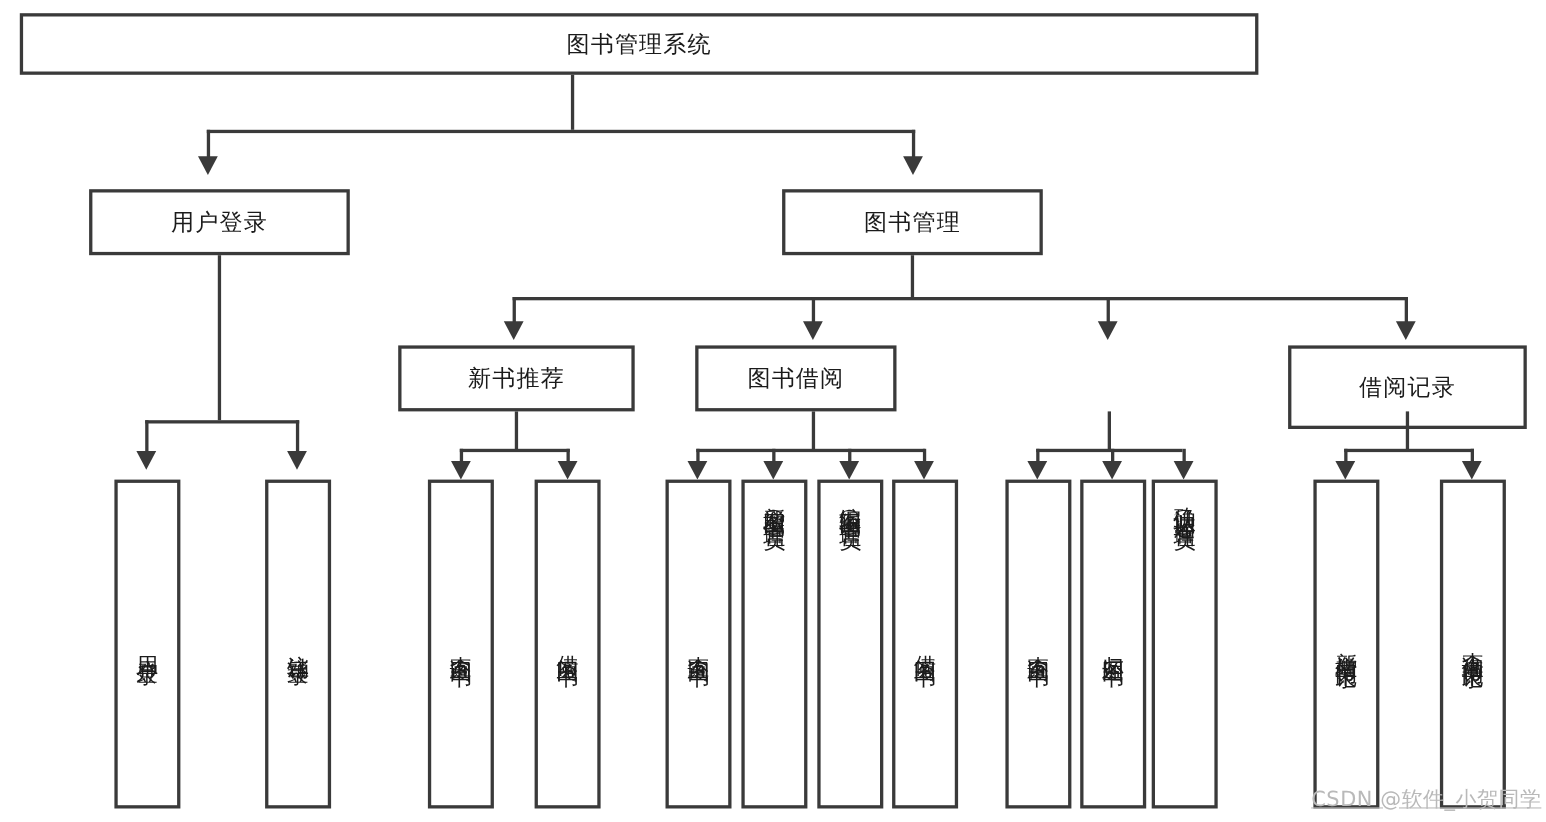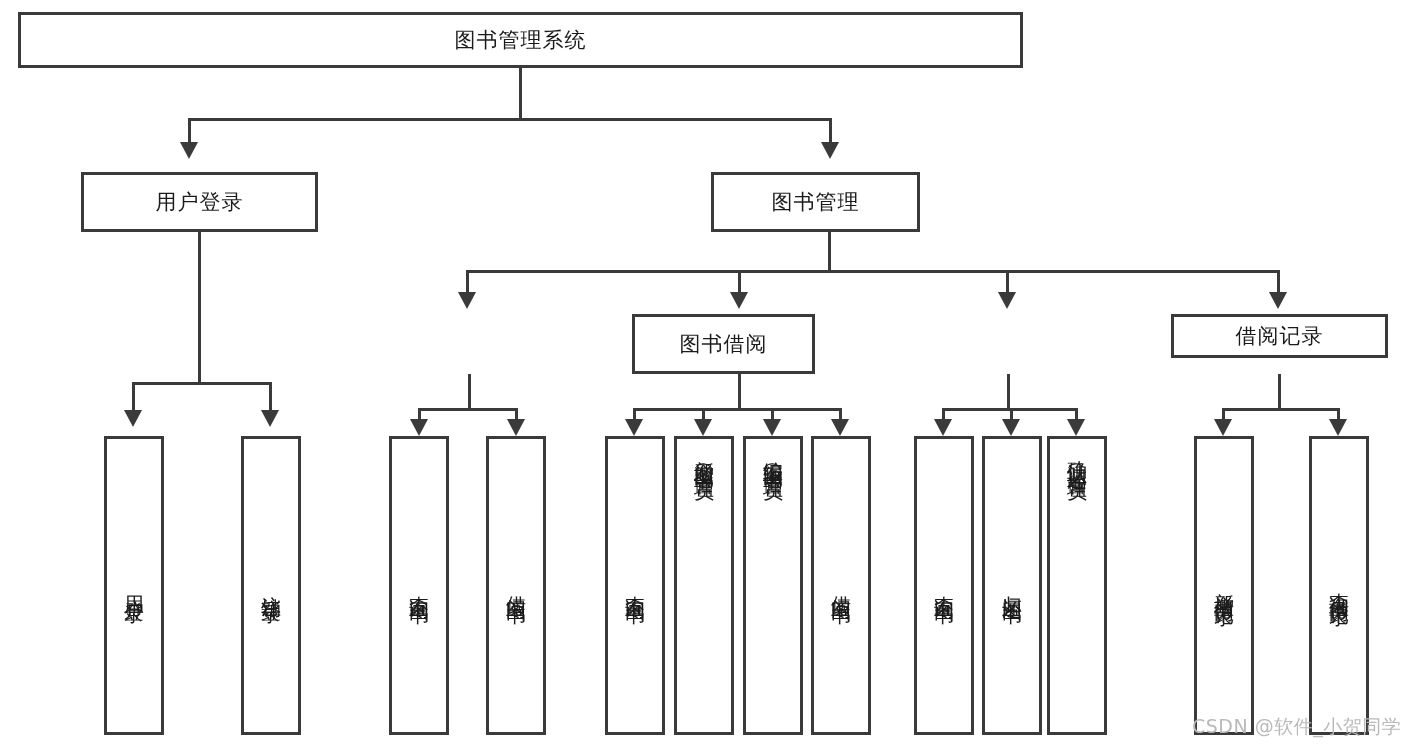--- a/index.html
+++ b/index.html
@@ -76,36 +76,36 @@
     color: #b9b9b9;
     white-space: nowrap;
     letter-spacing: 0.5px;
   }
 </style>
 </head>
 <body>
 
 <div id="canvas">
 
-  <div class="node horiz" style="left:18px; top:12px; width:1005px; height:56px;">
+  <div class="node horiz" style="left:18px; top:12px; width:1126px; height:56px;">
     <span>图书管理系统</span>
   </div>
 
   <div class="vline" style="left:519px; top:68px; height:50px;"></div>
 
   <div class="hline" style="left:188px; top:118px; width:644px;"></div>
   <div class="vline" style="left:188px; top:118px; height:29px;"></div>
   <div class="arrow" style="left:180px; top:142px;"></div>
   <div class="vline" style="left:829px; top:118px; height:29px;"></div>
   <div class="arrow" style="left:821px; top:142px;"></div>
 
   <div class="node horiz" style="left:81px; top:172px; width:237px; height:60px;">
     <span>用户登录</span>
   </div>
-  <div class="node horiz" style="left:711px; top:172px; width:209px; height:60px;">
+  <div class="node horiz" style="left:711px; top:172px; width:237px; height:60px;">
     <span>图书管理</span>
   </div>
 
   <div class="vline" style="left:198px; top:232px; height:150px;"></div>
   <div class="hline" style="left:132px; top:382px; width:140px;"></div>
   <div class="vline" style="left:132px; top:382px; height:31px;"></div>
   <div class="arrow" style="left:124px; top:410px;"></div>
   <div class="vline" style="left:269px; top:382px; height:31px;"></div>
   <div class="arrow" style="left:261px; top:410px;"></div>
 
@@ -113,24 +113,27 @@
   <div class="hline" style="left:466px; top:270px; width:812px;"></div>
   <div class="vline" style="left:466px; top:270px; height:26px;"></div>
   <div class="arrow" style="left:458px; top:292px;"></div>
   <div class="vline" style="left:738px; top:270px; height:26px;"></div>
   <div class="arrow" style="left:730px; top:292px;"></div>
   <div class="vline" style="left:1006px; top:270px; height:26px;"></div>
   <div class="arrow" style="left:998px; top:292px;"></div>
   <div class="vline" style="left:1277px; top:270px; height:26px;"></div>
   <div class="arrow" style="left:1269px; top:292px;"></div>
 
+  <div class="node horiz" style="left:362px; top:314px; width:215px; height:60px;">
+    <span>新书推荐</span>
+  </div>
   <div class="node horiz" style="left:632px; top:314px; width:183px; height:60px;">
     <span>图书借阅</span>
   </div>
-  <div class="node horiz" style="left:1171px; top:314px; width:217px; height:44px;">
+  <div class="node horiz" style="left:1171px; top:314px; width:217px; height:76px;">
     <span>借阅记录</span>
   </div>
 
   <div class="vline" style="left:468px; top:374px; height:36px;"></div>
   <div class="hline" style="left:418px; top:408px; width:100px;"></div>
   <div class="vline" style="left:418px; top:408px; height:18px;"></div>
   <div class="arrow" style="left:410px; top:419px;"></div>
   <div class="vline" style="left:515px; top:408px; height:18px;"></div>
   <div class="arrow" style="left:507px; top:419px;"></div>
 
@@ -198,15 +201,15 @@
     <span class="vtext">确认归还（管理员）</span>
   </div>
 
   <div class="leaf mid" style="left:1194px; top:436px; width:60px; height:299px;">
     <span class="vtext">新增借阅记录</span>
   </div>
   <div class="leaf mid" style="left:1309px; top:436px; width:60px; height:299px;">
     <span class="vtext">查询借阅记录</span>
   </div>
 
-  <div class="watermark" style="left:1192px; top:714px;">CSDN @软件_小贺同学</div>
+  <div class="watermark" style="left:1192px; top:714px;text-decoration:underline;">CSDN @软件_小贺同学</div>
 
 </div>
 
 </body></html>

